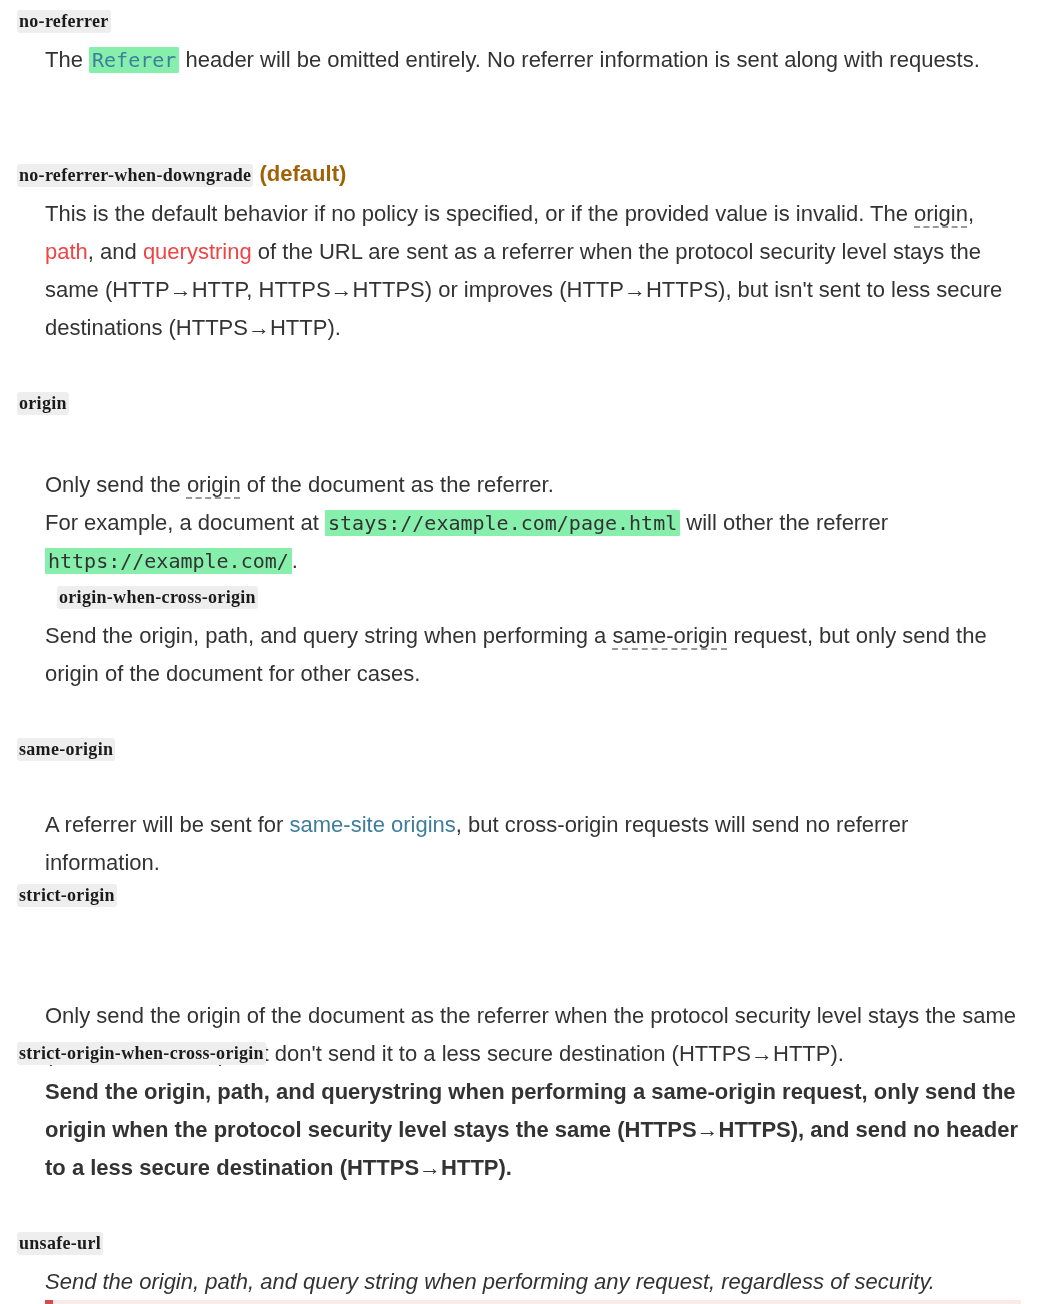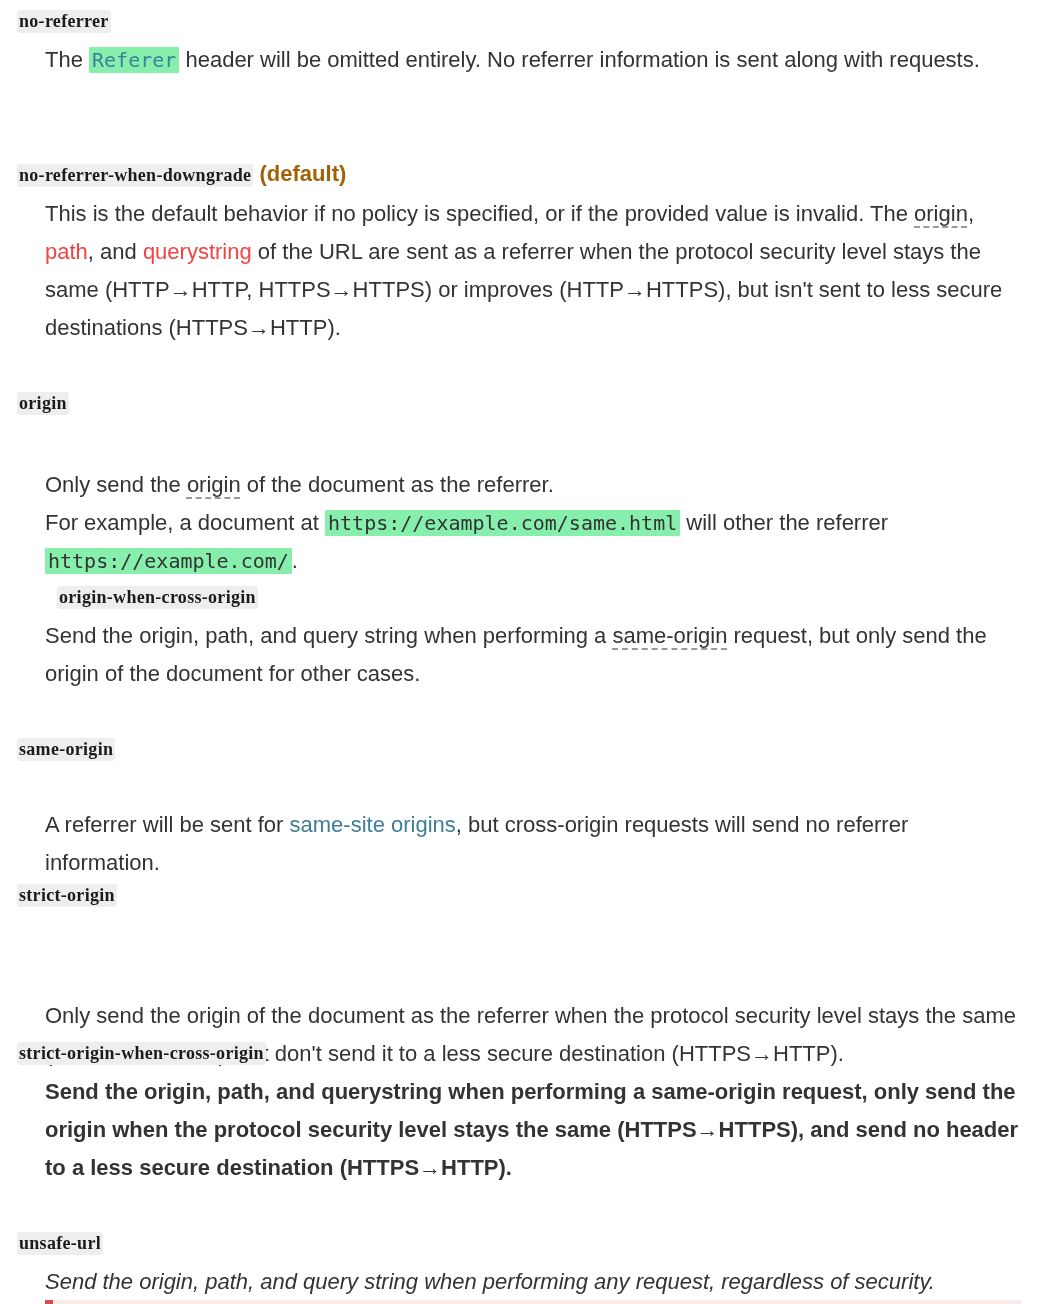--- a/index.html
+++ b/index.html
@@ -110,21 +110,21 @@
   </div>
   <div class="desc" style="top:195px;">
     <p><span>This is the default behavior if no policy is specified, or if the provided value is invalid. The </span><abbr class="abbr">origin</abbr><span>, </span><a class="bad-link">path</a><span>, and </span><a class="bad-link">querystring</a><span> of the URL are sent as a referrer when the protocol security level stays the same (HTTP→HTTP, HTTPS→HTTPS) or improves (HTTP→HTTPS), but isn't sent to less secure destinations (HTTPS→HTTP).</span></p>
   </div>
 
   <div class="term" style="top:388px;">
     <code class="term-code">origin</code>
   </div>
   <div class="desc" style="top:423px;margin-top:43px;">
     <p><span>Only send the </span><abbr class="abbr">origin</abbr><span> of the document as the referrer.</span></p>
-    <p><span>For example, a document at </span><code class="code">https://example.com/same.html</code><span> will other the referrer </span><code class="code">https://example.com/</code><span>.</span></p>
+    <p><span>For example, a document at </span><code class="code">stays://example.com/page.html</code><span> will other the referrer </span><code class="code">https://example.com/</code><span>.</span></p>
   </div>
 
   <div class="term" style="top:582px;margin-left:40px;">
     <code class="term-code">origin-when-cross-origin</code>
   </div>
   <div class="desc" style="top:617px;">
     <p><span>Send the origin, path, and query string when performing a </span><abbr class="abbr">same-origin</abbr><span> request, but only send the origin of the document for other cases.</span></p>
   </div>
 
   <div class="term" style="top:734px;">

